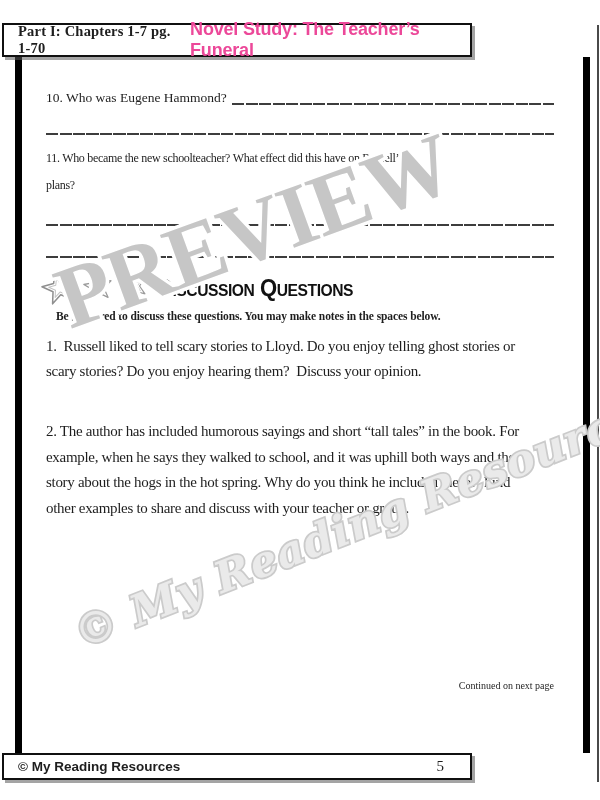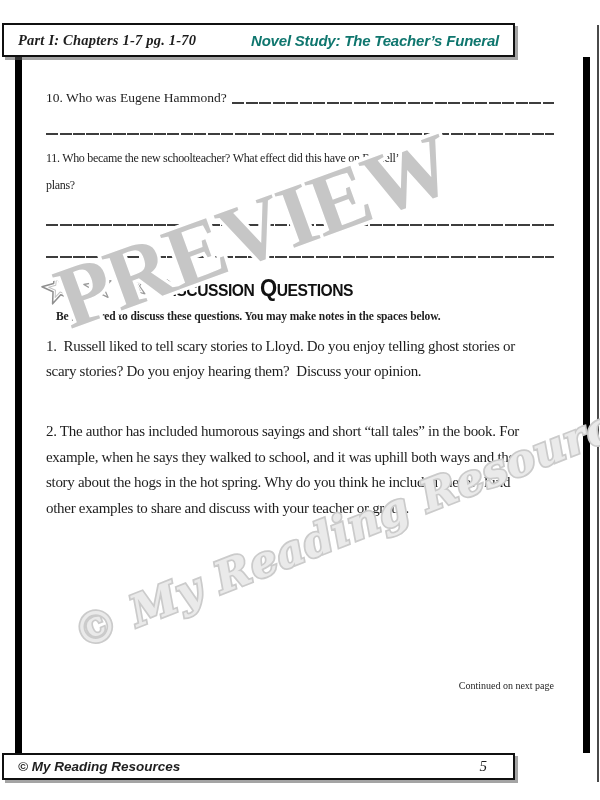--- a/index.html
+++ b/index.html
@@ -3,51 +3,51 @@
 <meta charset="utf-8">
 <style>
   html,body { margin:0; padding:0; background:#fff; }
   .page {
     position:relative; width:600px; height:800px; background:#ffffff;
     font-family:"Liberation Serif", serif; color:#1e1e1e; overflow:hidden;
   }
 
   
   .band {
-    position:absolute; left:2px; width:513px; background:#fff;
+    position:absolute; left:2px; width:470px; background:#fff;
     border:2px solid #101010; box-sizing:border-box;
     display:flex; align-items:center; justify-content:space-between;
-    padding:0 14px; z-index:3;font-style:italic;
+    padding:0 14px; z-index:3;
   }
   .header-band { top:23px; height:34px; box-shadow:3px 3px 0 rgba(90,90,90,.55); }
   .footer-band { top:753px; height:27px; box-shadow:3px 3px 0 rgba(90,90,90,.55); }
   .hdr-left { font-weight:700; font-size:14.5px; letter-spacing:.2px; }
   .hdr-left .rest { font-weight:700; }
   .hdr-right {
     font-family:"Liberation Sans", sans-serif; font-weight:800;
-    font-size:15px; letter-spacing:-.2px; color:#0f766e;
+    font-size:18px; letter-spacing:-.2px; color:#ec4899;margin-left:8px;
   }
   .ftr-brand { font-family:"Liberation Sans", sans-serif; font-weight:800; font-size:13.5px; }
   .ftr-page { font-size:15px; padding-right:12px; }
 
   
   .frame {
     position:absolute; left:15px; top:57px; width:575px; height:696px;
     border-left:7px solid #000; border-right:7px solid #000; box-sizing:border-box;
     z-index:1;
   }
   .content { position:relative; width:100%; height:100%; }
   .row { position:absolute; left:24px; width:508px; }
 
   
   .rule {
     position:absolute; left:24px; width:508px; height:2px;
     background:repeating-linear-gradient(90deg,#3d3d3d 0 12px, rgba(255,255,255,0) 12px 13.5px);
   }
-  .q-inline { display:flex; align-items:flex-start; font-size:13.5px; }
+  .q-inline { display:flex; align-items:center; font-size:13.5px; }
   .fill-line {
     flex:1; margin-left:5px; height:14px;
     background:repeating-linear-gradient(90deg,#3d3d3d 0 12px, rgba(255,255,255,0) 12px 13.5px) bottom / 100% 2px no-repeat;
   }
 
   .q-par { font-size:15px; letter-spacing:-.3px; line-height:25px; white-space:pre; }
   .q11 { line-height:27px; font-size:12px; }
 
   
   .section-head { position:absolute; left:18px; top:212px; display:flex; align-items:center;justify-content:space-between; }

